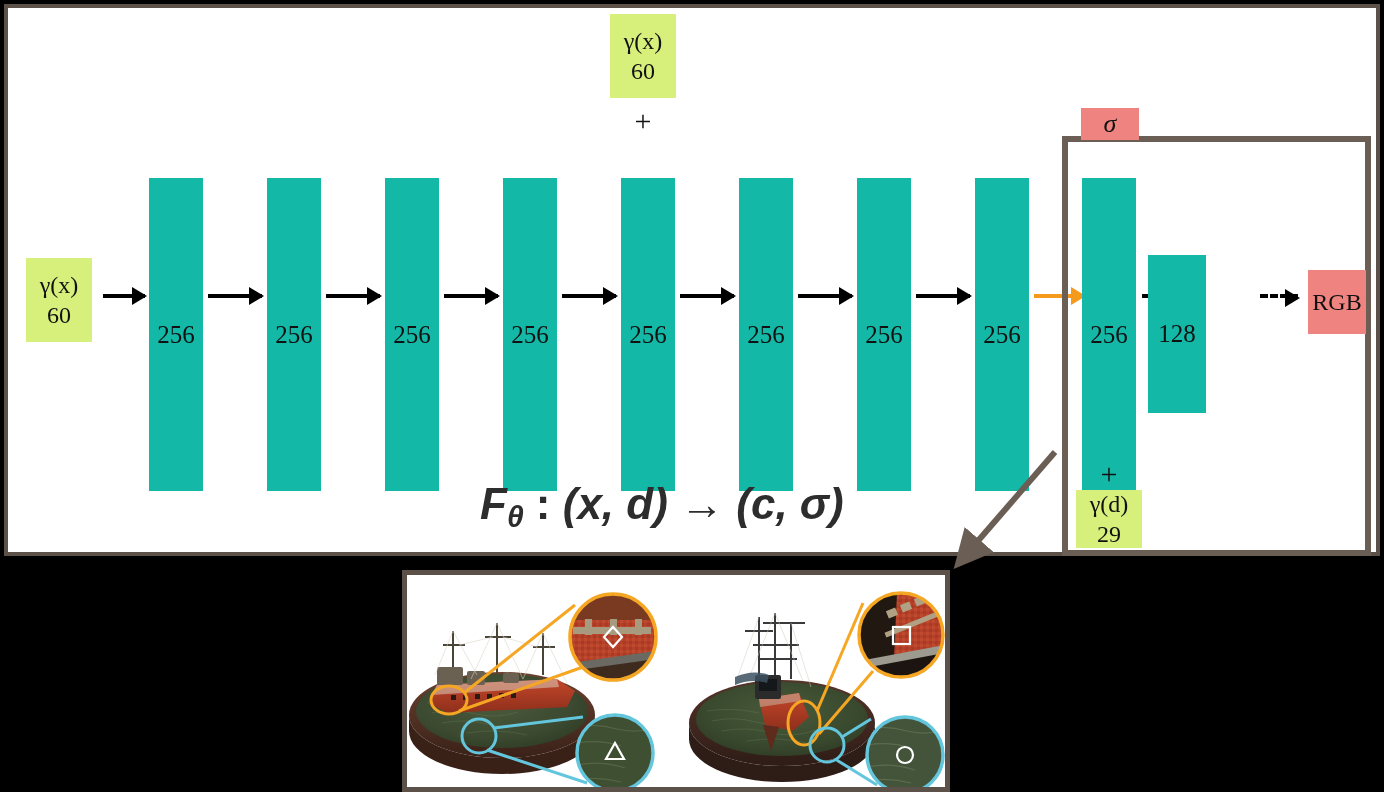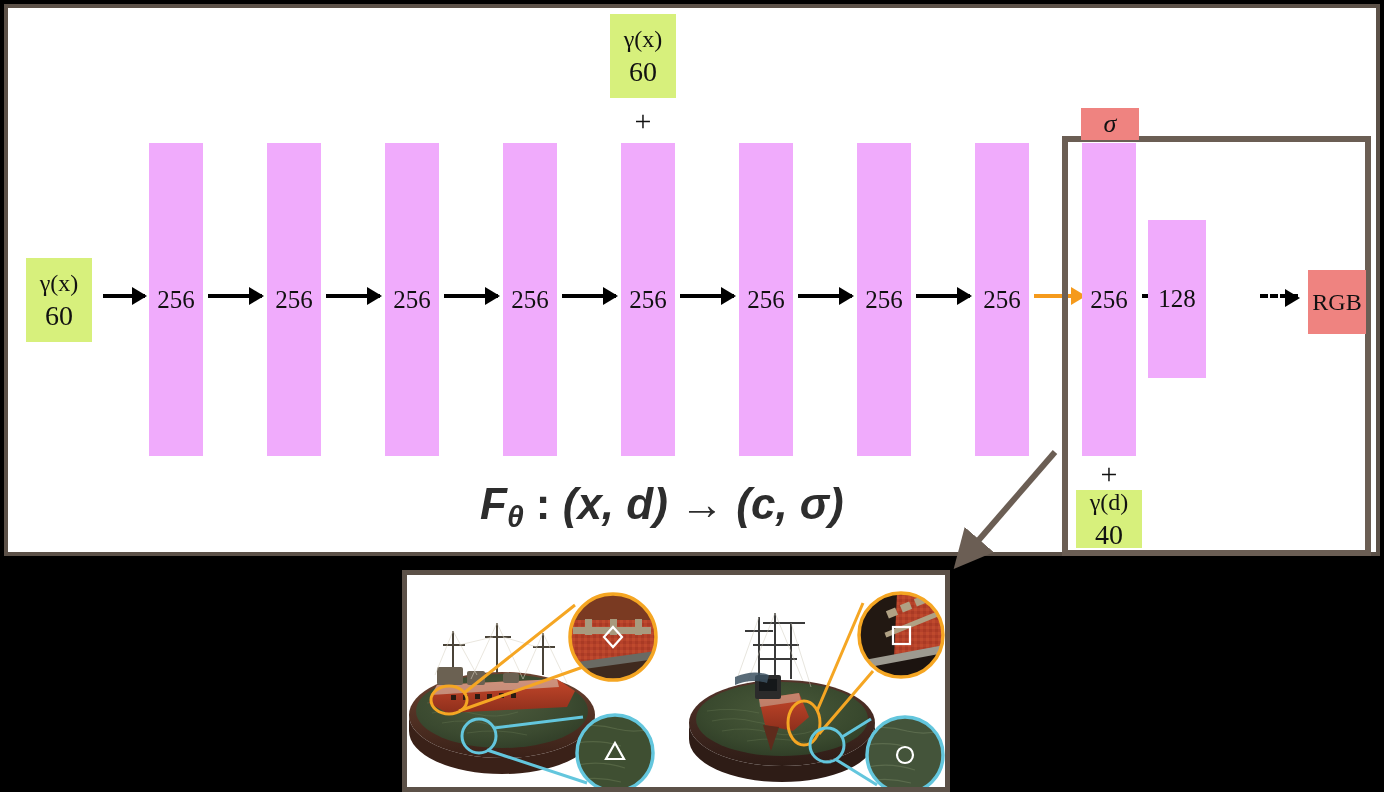--- a/index.html
+++ b/index.html
@@ -8,33 +8,33 @@
   #root{position:relative;width:1384px;height:792px;background:#000;}
 
   
   .diagram{
     position:absolute;left:4px;top:4px;width:1376px;height:552px;
     background:#ffffff;border:4px solid #5c5148;box-sizing:border-box;
   }
 
   
   .bar{
-    position:absolute;background:#f0abfc;
+    position:absolute;background:#14b8a6;
     display:flex;align-items:center;justify-content:center;
-    color:#111;font-size:25px;font-family:"Liberation Serif",serif;
+    color:#111;font-size:25px;font-family:"Liberation Serif",serif;margin-top:35px;
   }
 
   
   .gbox{
     position:absolute;background:#d7f07c;
     display:flex;flex-direction:column;align-items:center;justify-content:center;
     color:#111;line-height:1.25;
   }
   .gbox .sym{font-size:24px;}
-  .gbox .dim{font-size:28px;}
+  .gbox .dim{font-size:24px;}
 
   
   .rbox{
     position:absolute;background:#ef8380;
     display:flex;align-items:center;justify-content:center;
     color:#111;
   }
 
   .plus{position:absolute;font-size:30px;color:#111;line-height:1;
         display:flex;align-items:center;justify-content:center;}
@@ -146,21 +146,21 @@
       <span style="font-size:26px;font-style:italic;">σ</span>
     </div>
 
     <div class="bar" style="left:1074px;top:135px;width:54px;height:313px;">
       <span>256</span>
     </div>
 
     <div class="plus" style="left:1086px;top:452px;width:30px;height:28px;">+</div>
     <div class="gbox" style="left:1068px;top:482px;width:66px;height:58px;">
       <span class="sym">γ(d)</span>
-      <span class="dim">40</span>
+      <span class="dim">29</span>
     </div>
 
     <div class="arrow" style="left:1134px;top:286px;width:48px;"></div>
 
     <div class="bar" style="left:1140px;top:212px;width:58px;height:158px;">
       <span>128</span>
     </div>
 
     <div class="arrow dashed" style="left:1252px;top:286px;width:38px;"></div>
 

